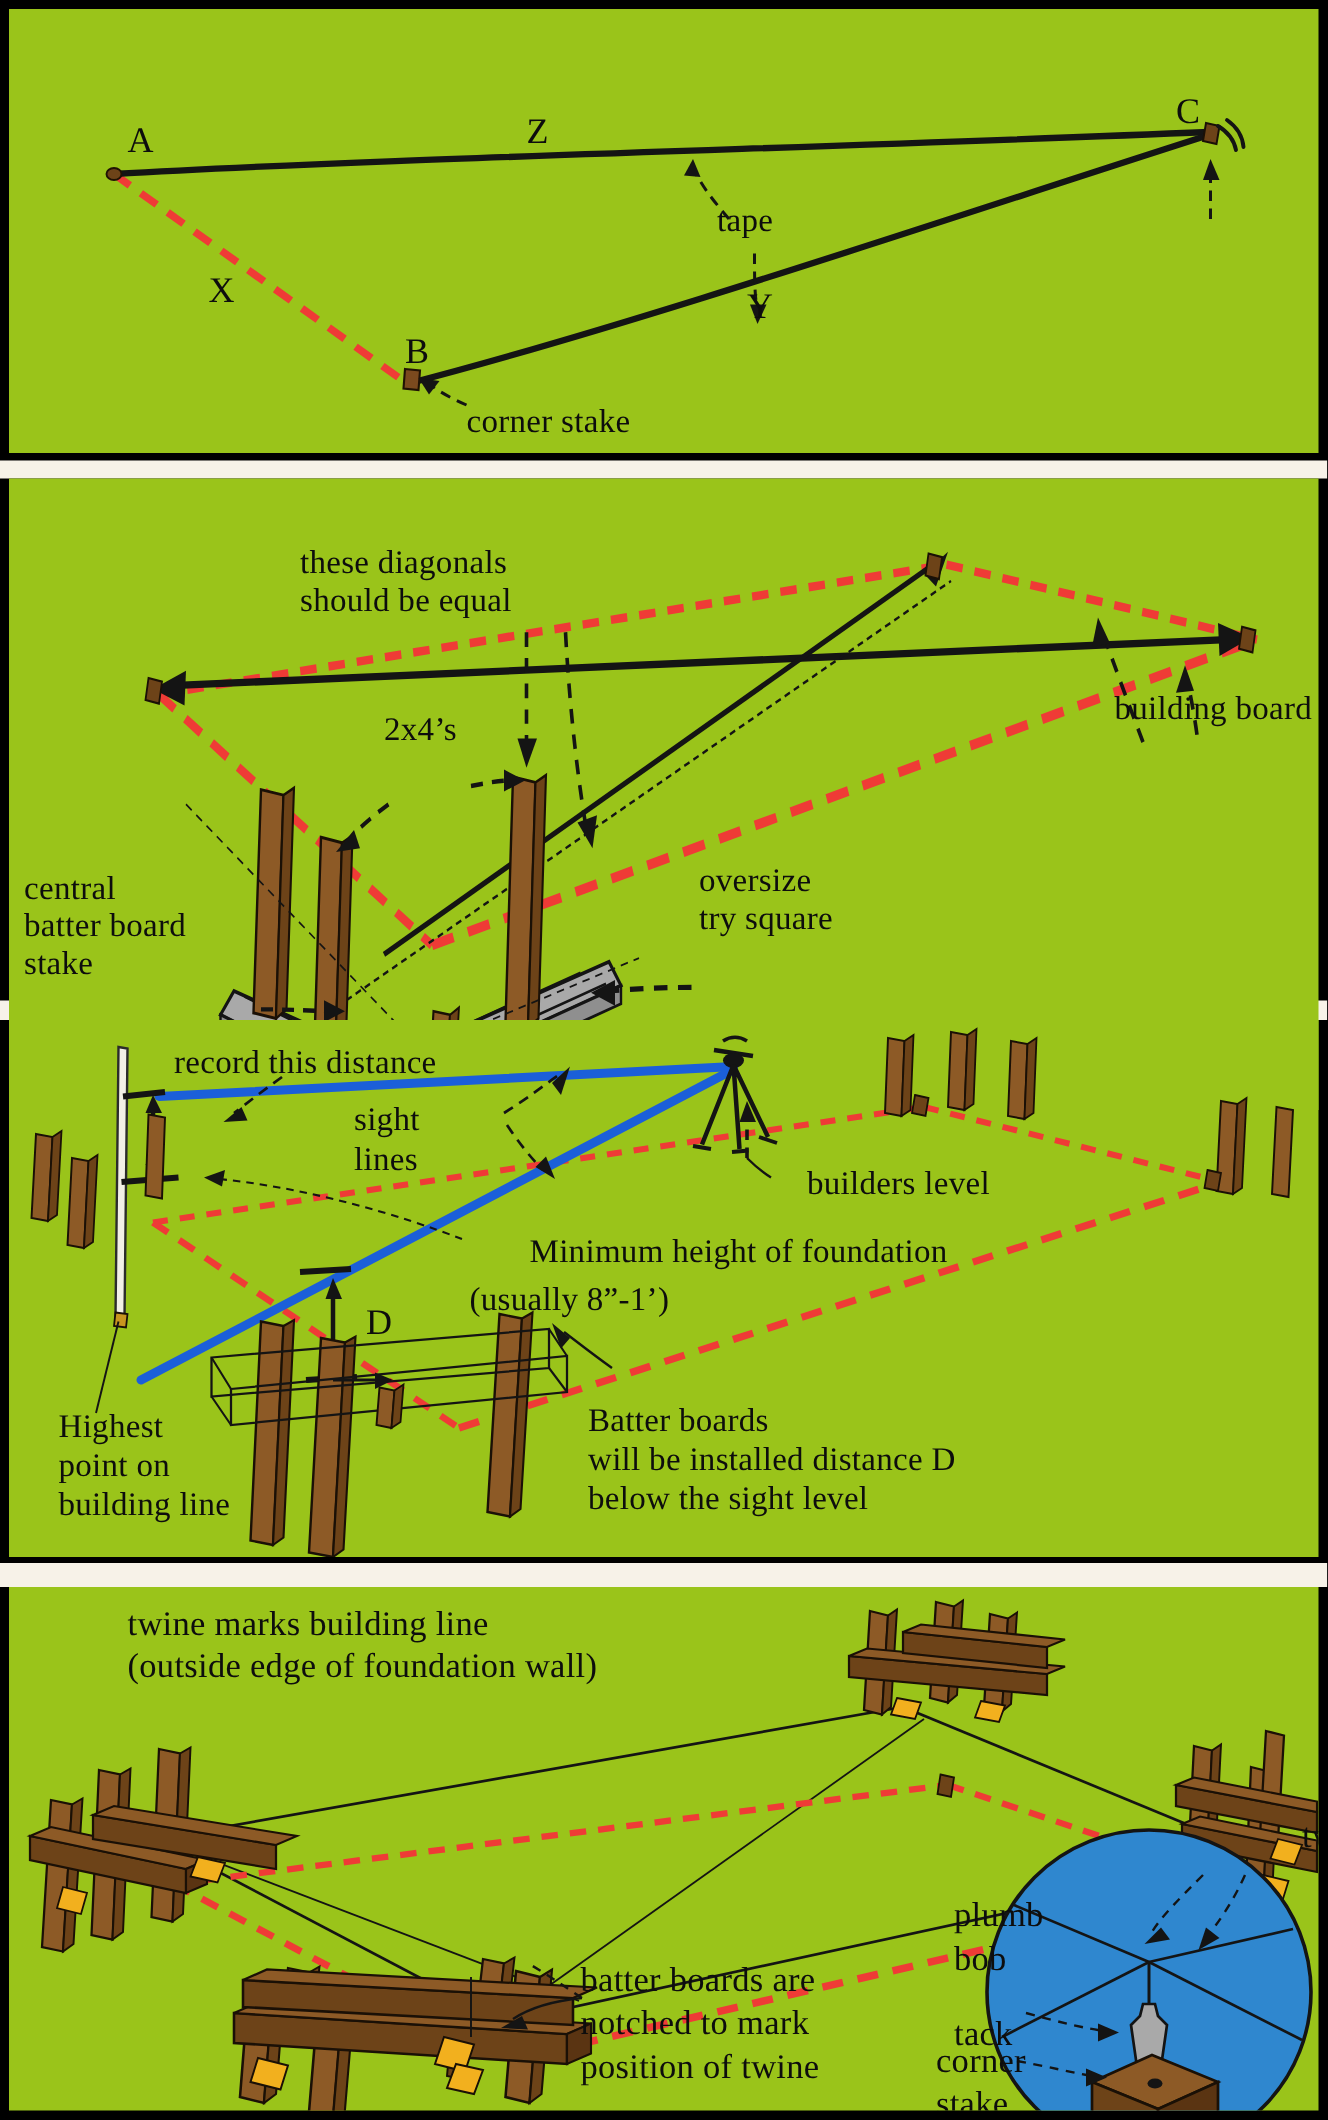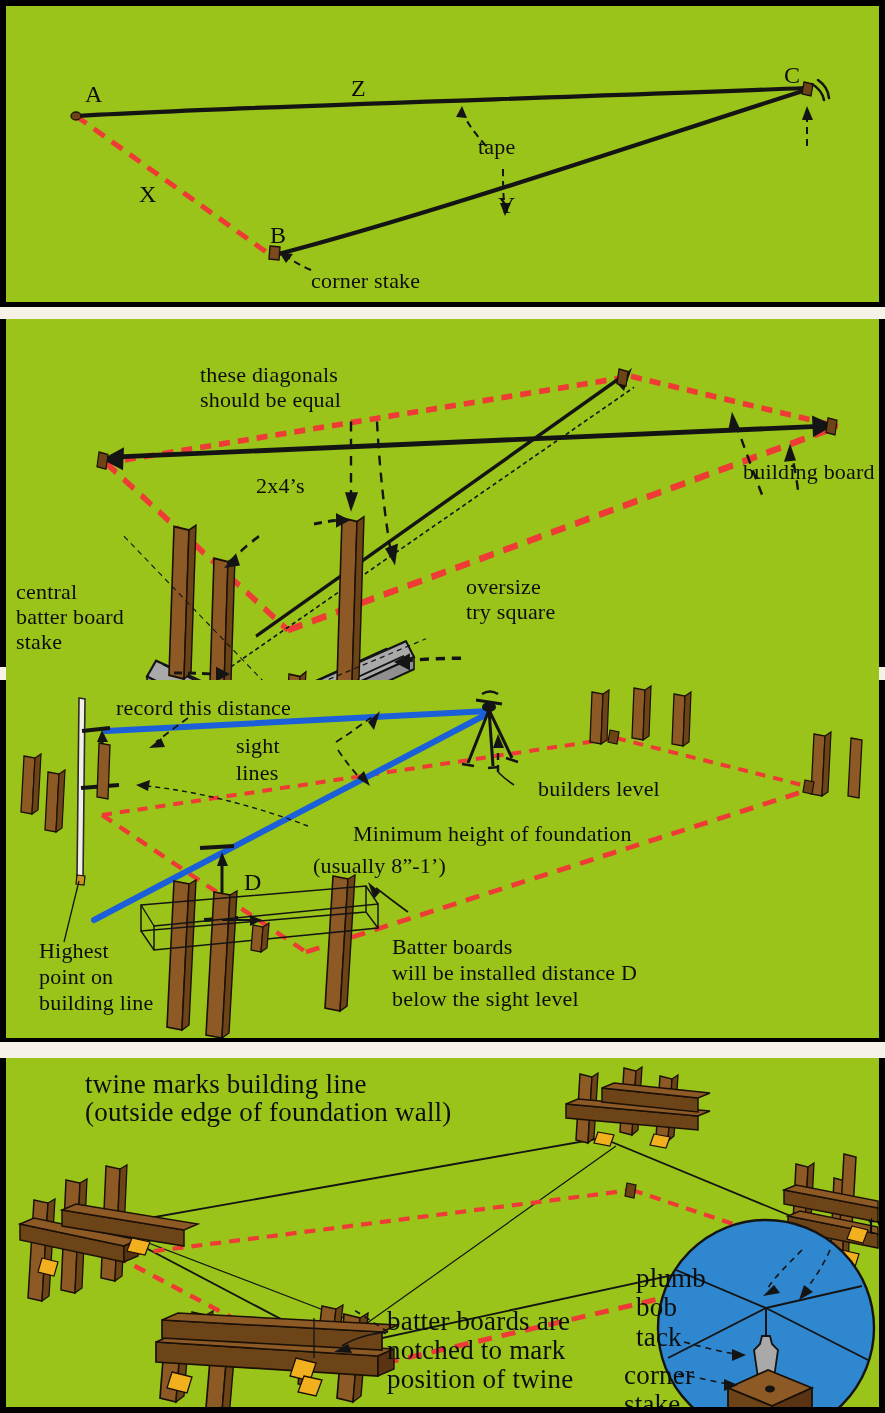--- a/index.html
+++ b/index.html
@@ -4,21 +4,21 @@
 <style>
   html,body{margin:0;padding:0;background:#000;}
   body{width:885px;height:1413px;font-family:"Liberation Serif",serif;}
   .sheet{position:relative;width:885px;height:1413px;background:#000;overflow:hidden;}
   .gap{position:absolute;left:0;width:885px;background:#f7f2e8;}
   .panel{position:absolute;left:6px;width:873px;background:#9ac41a;overflow:hidden;}
   .panel svg{position:absolute;left:0;top:0;width:100%;height:100%;overflow:visible;}
   .lbl{position:absolute;color:#0d0d0d;font-family:"Liberation Serif",serif;
        white-space:pre;line-height:1.18;letter-spacing:.2px;}
   .f22{font-size:22px;}
-  .f23{font-size:27px;}
+  .f23{font-size:23px;}
   .ptlbl{font-size:24px;}
 </style>
 </head>
 <body>
 
 <div class="sheet">
 
   <div class="gap" style="top:307px;height:12px;"></div>
   <div class="gap" style="top:667px;height:13px;"></div>
   <div class="gap" style="top:1042px;height:16px;"></div>
@@ -385,18 +385,18 @@
     </svg>
 
     <div class="lbl f23" style="left:79px;top:11px;">twine marks building line</div>
     <div class="lbl f23" style="left:79px;top:39px;">(outside edge of foundation wall)</div>
     <div class="lbl f23" style="left:381px;top:248px;">batter boards are</div>
     <div class="lbl f23" style="left:381px;top:277px;">notched to mark</div>
     <div class="lbl f23" style="left:381px;top:306px;">position of twine</div>
     <div class="lbl f23" style="left:824px;top:152px;margin-left:38px;">twine</div>
     <div class="lbl f23" style="left:630px;top:205px;">plumb</div>
     <div class="lbl f23" style="left:630px;top:234px;">bob</div>
-    <div class="lbl f23" style="left:630px;top:264px;text-align:center;">tack</div>
+    <div class="lbl f23" style="left:630px;top:284px;text-align:center;">tack</div>
     <div class="lbl f23" style="left:618px;top:302px;">corner</div>
     <div class="lbl f23" style="left:618px;top:331px;">stake</div>
   </div>
 
 </div>
 
 </body></html>

